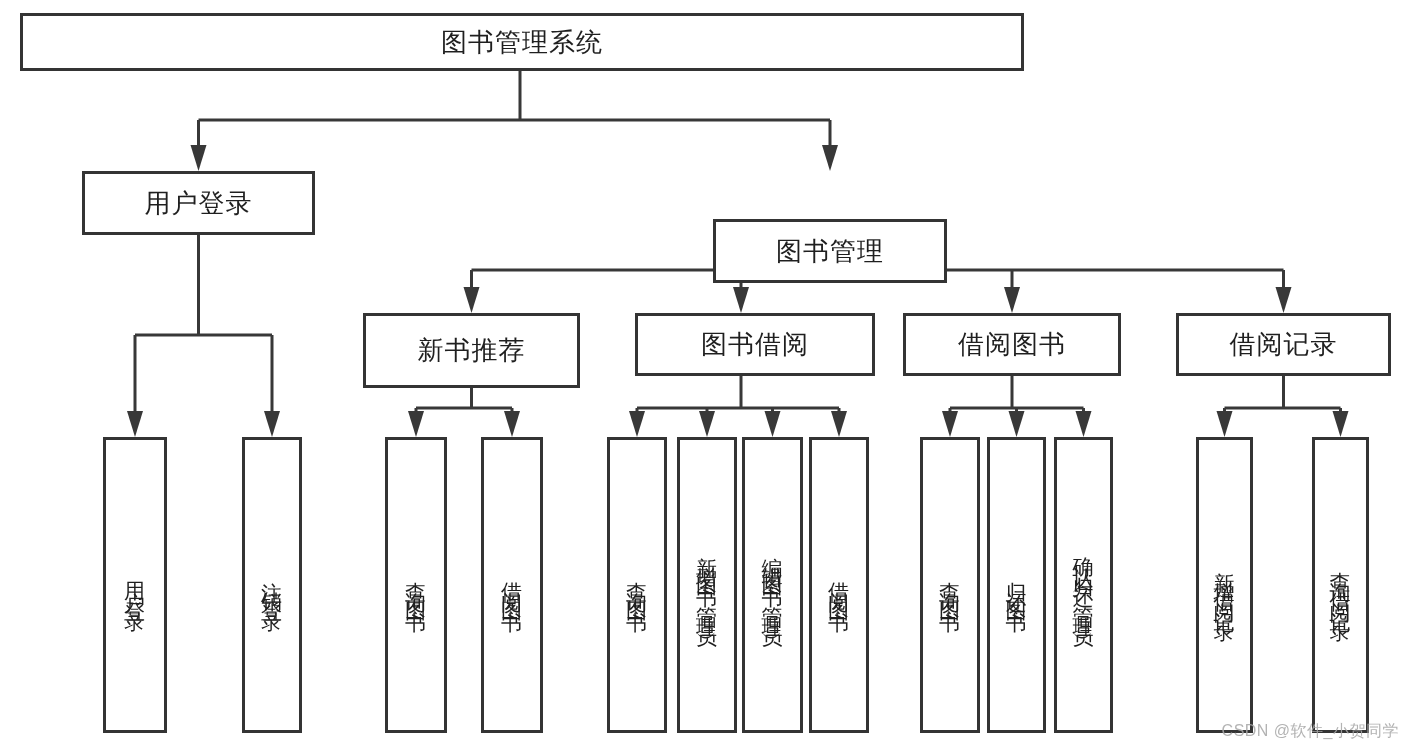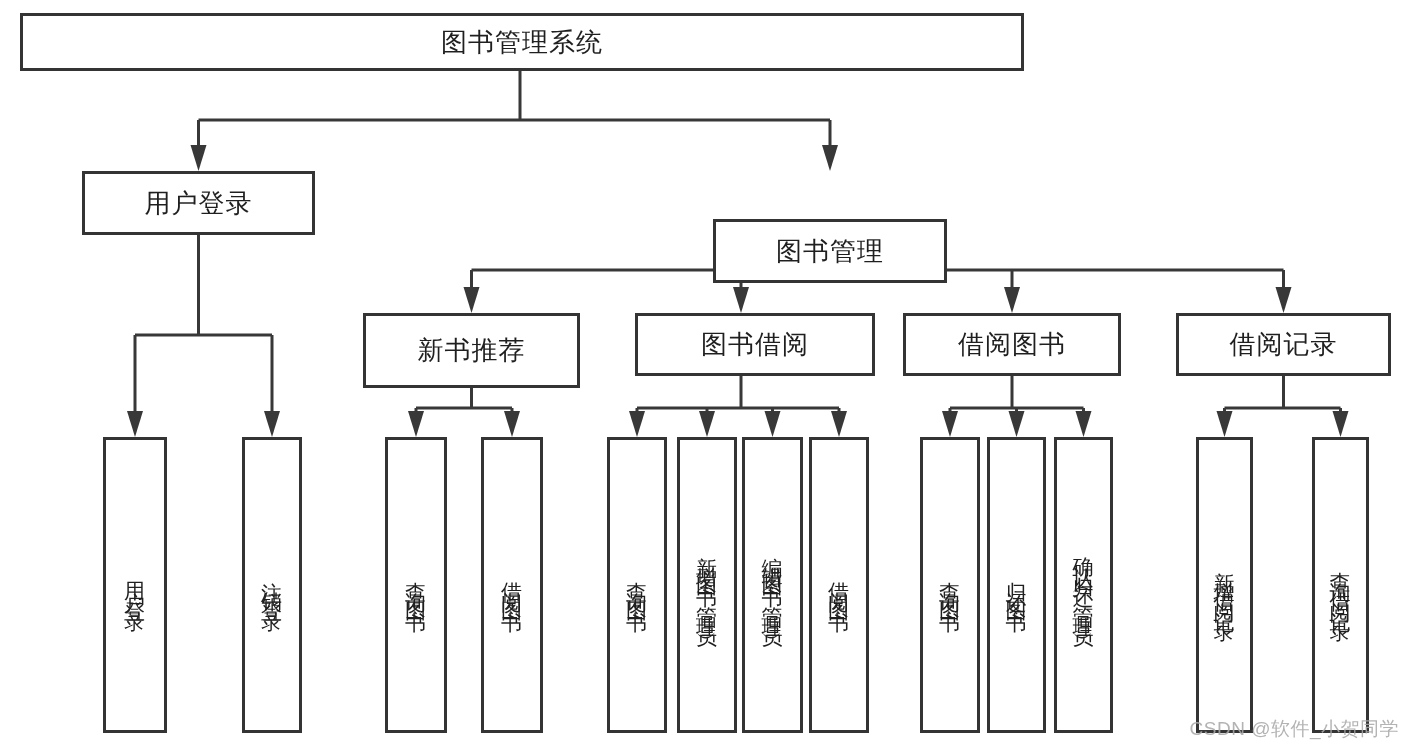--- a/index.html
+++ b/index.html
@@ -54,21 +54,21 @@
   #l-c4{left:809px;width:60px;}
   #l-d1{left:920px;width:60px;}
   #l-d2{left:987px;width:59px;}
   #l-d3{left:1054px;width:59px;}
   #l-e1{left:1196px;width:57px;}
   #l-e2{left:1312px;width:57px;}
 
   .watermark{
     position:absolute;
     right:6px;bottom:5px;
-    font-size:19px;
+    font-size:16px;
     color:var(--watermark,#a9a9a9);
     opacity:.88;
     z-index:3;
     letter-spacing:.5px;
   }
 </style>
 </head>
 <body>
 
 <div class="stage">

